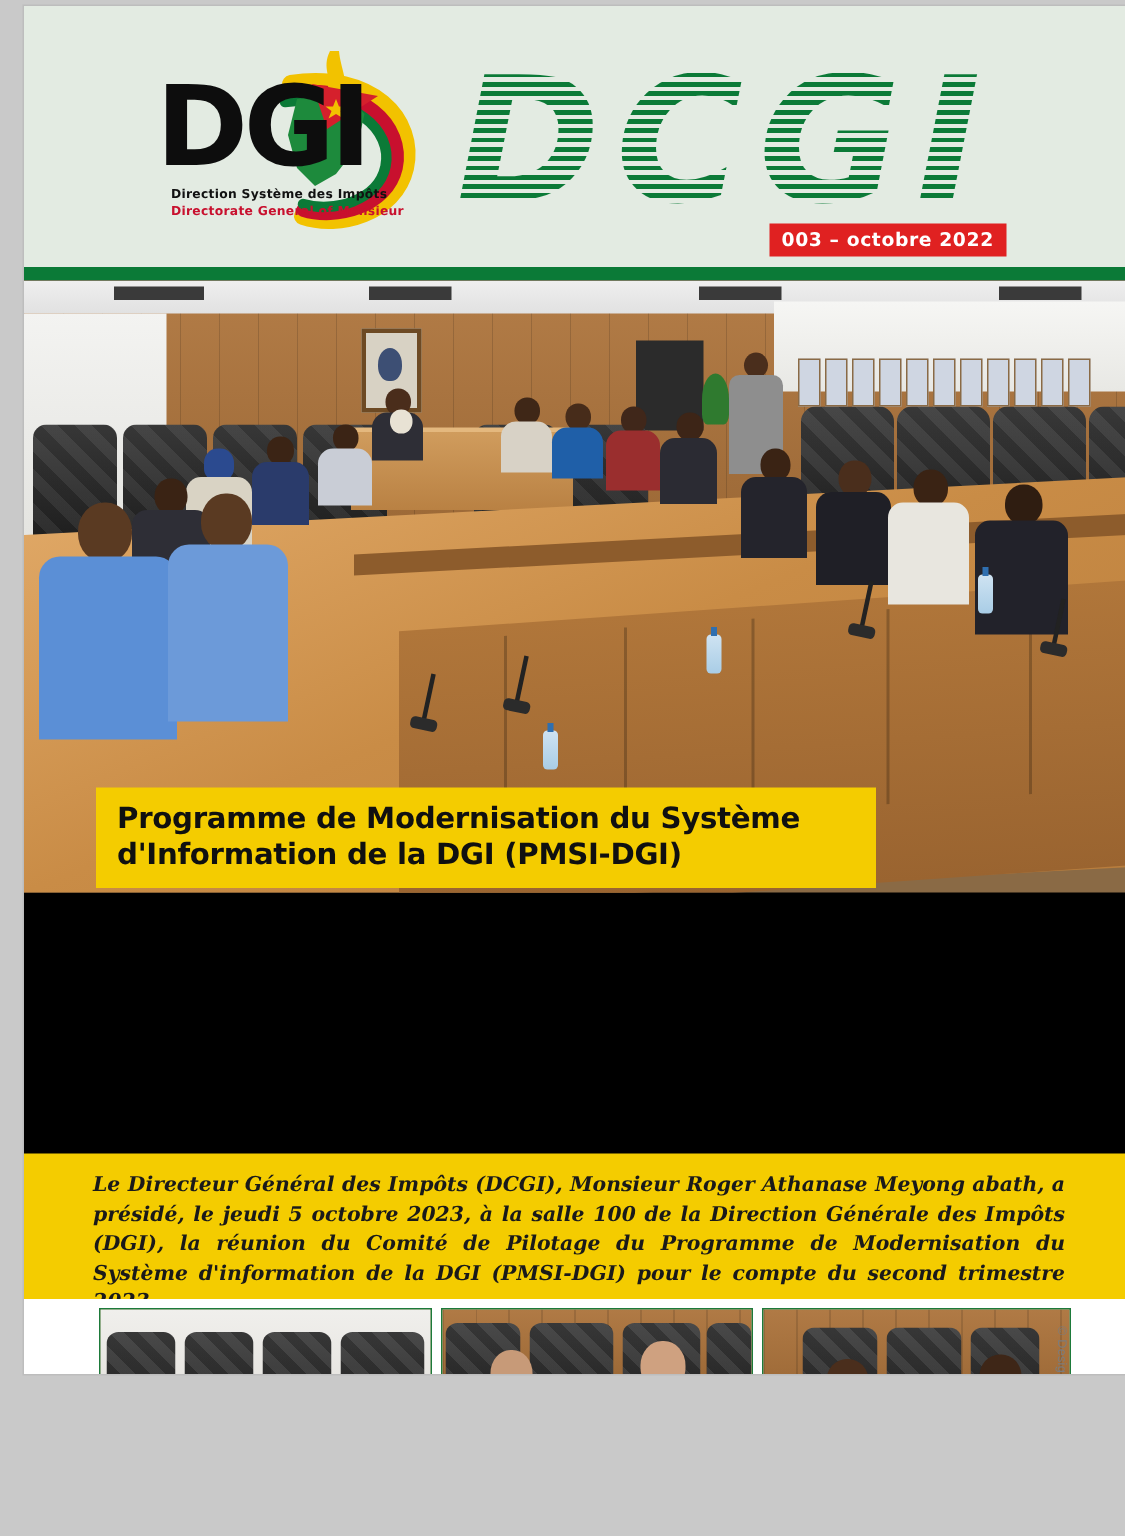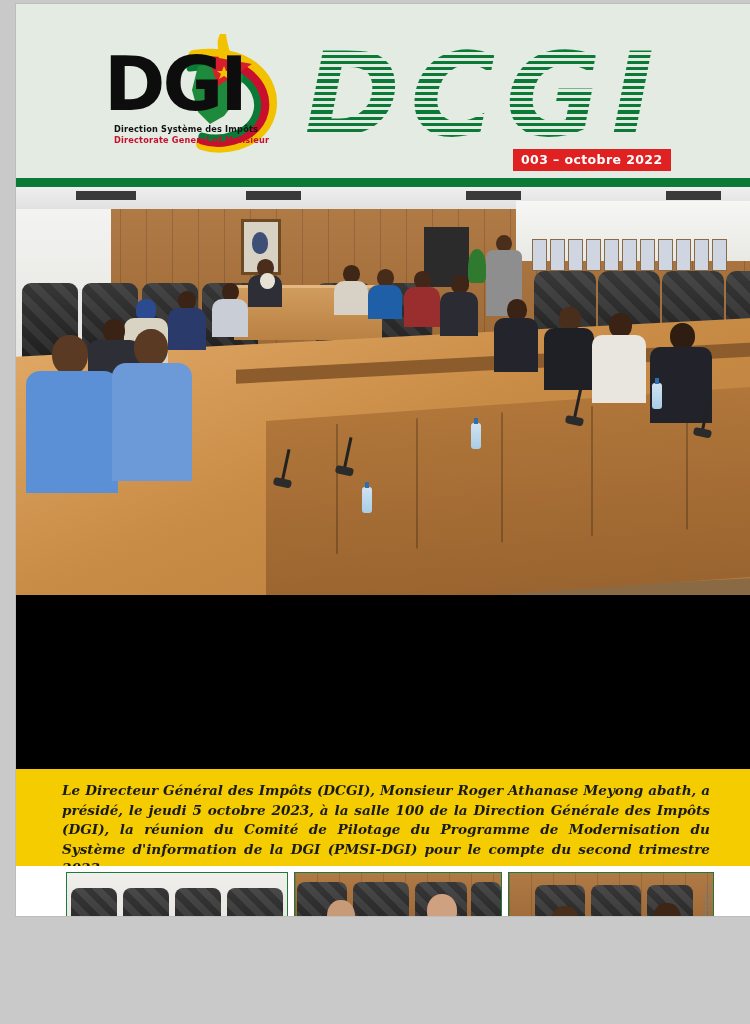--- a/index.html
+++ b/index.html
@@ -396,20 +396,23 @@
     </div>
 
     <span class="bottle" style="left:346px;top:300px;"></span>
     <span class="bottle" style="left:636px;top:196px;"></span>
     <span class="bottle" style="left:455px;top:236px;"></span>
     <span class="mic" style="left:268px;top:262px;"></span>
     <span class="mic" style="left:330px;top:250px;"></span>
     <span class="mic" style="left:560px;top:200px;"></span>
     <span class="mic" style="left:688px;top:212px;"></span>
 
+    <div class="kicker" style="top:338px;">
+      <div class="kicker-text">Programme de Modernisation du Système d'Information de la DGI (PMSI-DGI)</div>
+    </div>
   </div>
 
 
   <div class="caption-band">
     <div class="caption-text">Le Directeur Général des Impôts (DCGI), Monsieur Roger Athanase Meyong abath, a présidé, le jeudi 5 octobre 2023, à la salle 100 de la Direction Générale des Impôts (DGI), la réunion du Comité de Pilotage du Programme de Modernisation du Système d'information de la DGI (PMSI-DGI) pour le compte du second trimestre 2023.</div>
   </div>
 
   <div class="thumbs">
 
     <div class="thumb t1">

